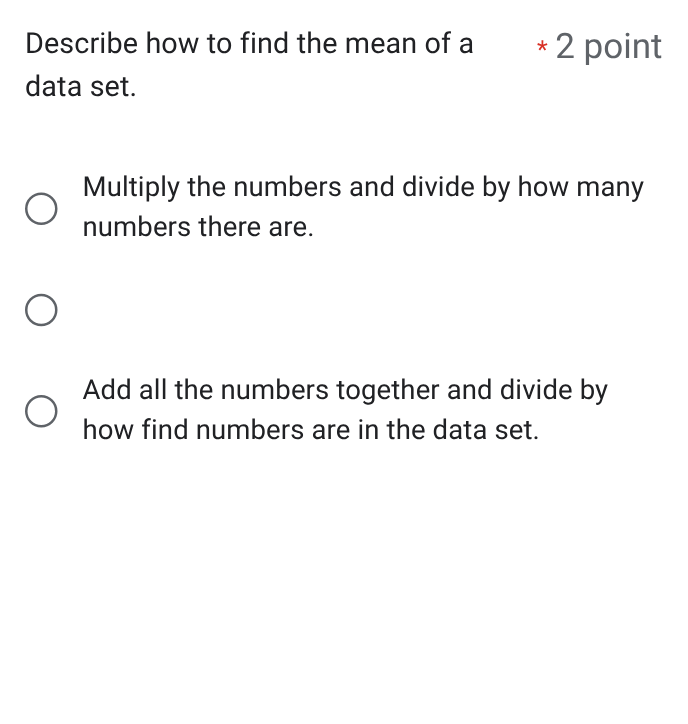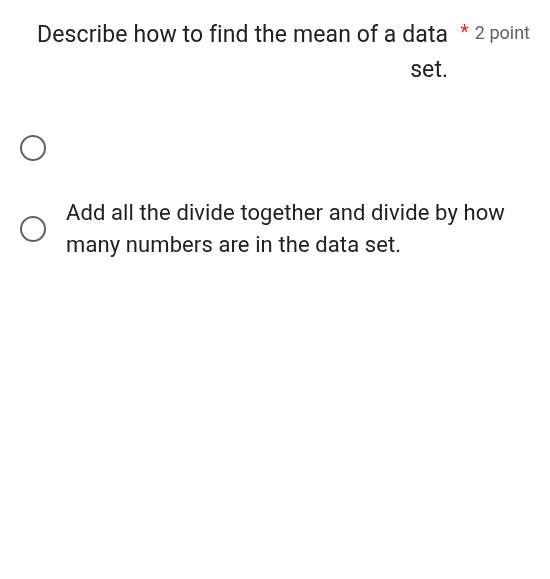--- a/index.html
+++ b/index.html
@@ -13,21 +13,20 @@
       height: 579px;
       background: #ffffff;
       padding: 18px 20px;
       color: #202124;
     }
     .header {
       display: flex;
       justify-content: space-between;
       align-items: flex-start;
       margin-bottom: 48px;
-      text-align: right;
     }
     .question-text {
       font-size: 23px;
       line-height: 1.5;
       color: #202124;
       flex: 1;
       padding-right: 12px;
       letter-spacing: 0.1px;
     }
     .points-area {
@@ -36,21 +35,21 @@
       gap: 6px;
       white-space: nowrap;
       padding-top: 2px;
     }
     .required-asterisk {
       color: #d93025;
       font-size: 20px;
     }
     .points-label {
       color: #5f6368;
-      font-size: 18px;
+      font-size: 28px;
     }
     .options {
       display: flex;
       flex-direction: column;
       gap: 36px;
     }
     .option-row {
       display: flex;
       align-items: center;
       gap: 20px;
@@ -79,24 +78,28 @@
 <div class="header">
   <div class="question-text">Describe how to find the mean of a data set.</div>
   <div class="points-area">
     <span class="required-asterisk">*</span>
     <span class="points-label">2 point</span>
   </div>
 </div>
 
 <div class="options">
 
+  <label class="option-row">
+    <span class="radio-outer"></span>
+    <span class="option-text">Multiply the numbers and divide by how many numbers there are.</span>
+  </label>
 
   <label class="option-row">
     <span class="radio-outer"></span>
   </label>
 
   <label class="option-row">
     <span class="radio-outer"></span>
-    <span class="option-text">Add all the divide together and divide by how many numbers are in the data set.</span>
+    <span class="option-text">Add all the numbers together and divide by how find numbers are in the data set.</span>
   </label>
 
 
 </div>
 
 </body></html>

